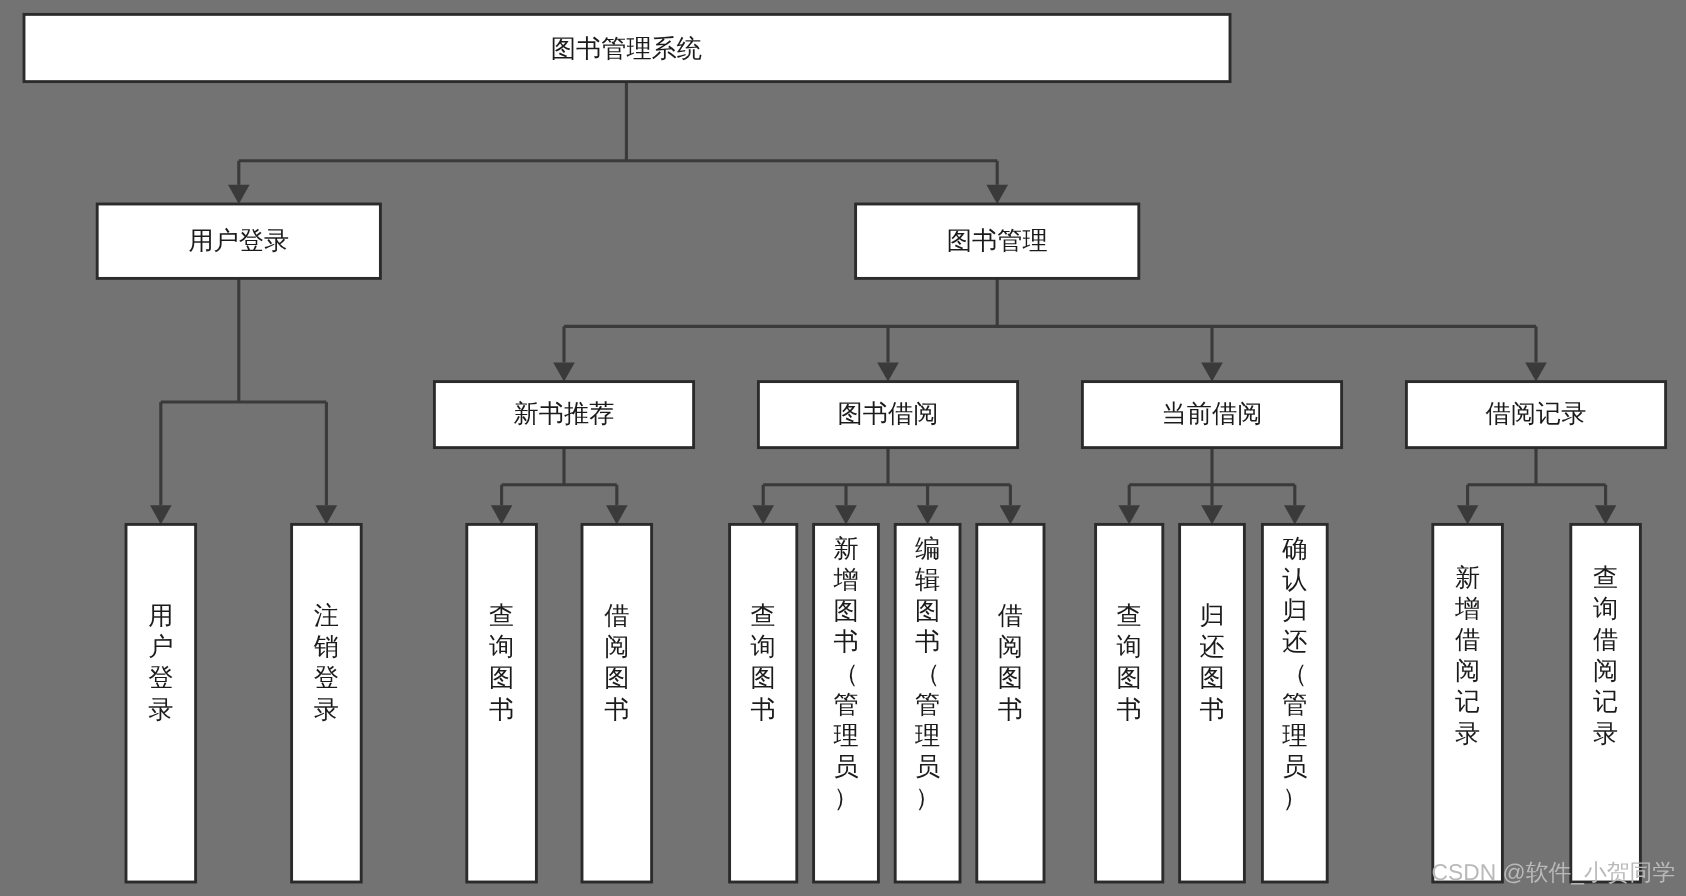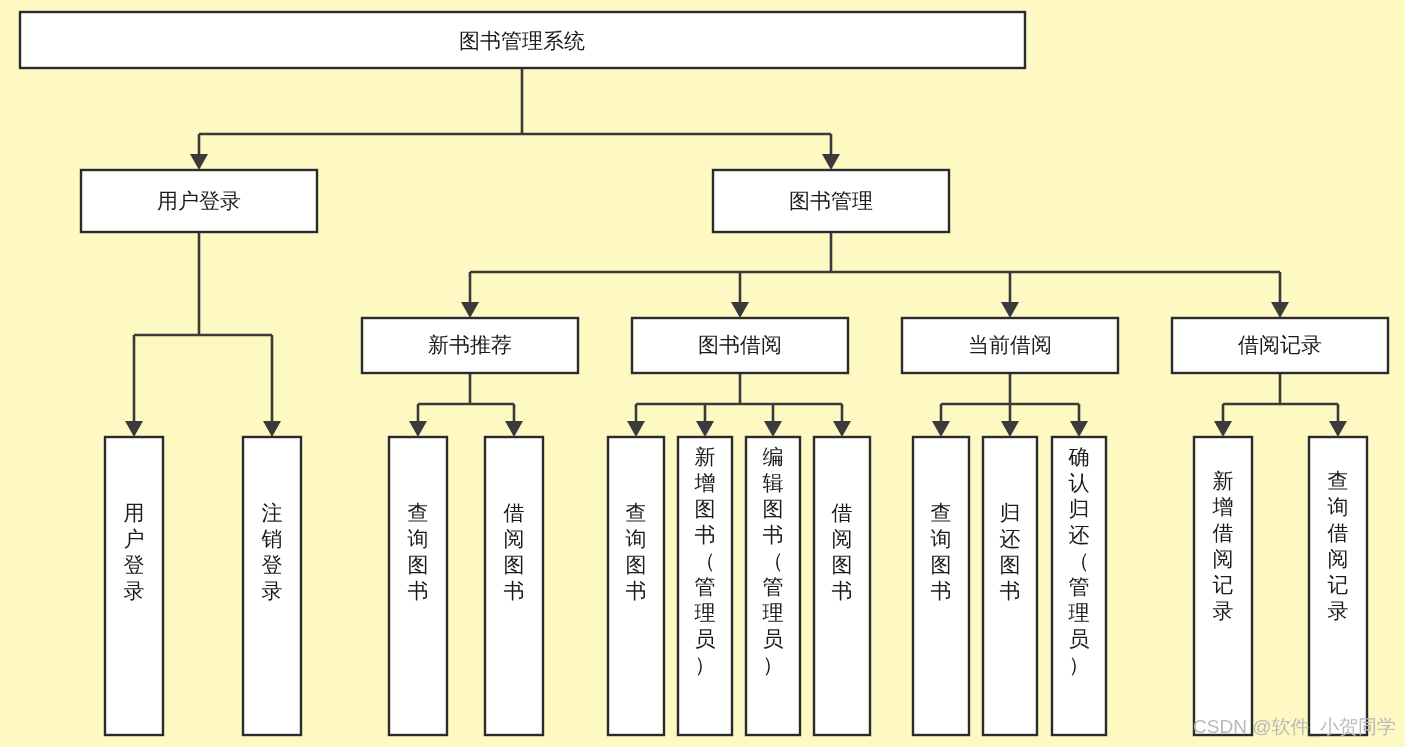--- a/index.html
+++ b/index.html
@@ -10,21 +10,21 @@
   body {
     width: 1405px;
     height: 747px;
     overflow: hidden;
     font-family: "Liberation Sans", "DejaVu Sans", sans-serif;
   }
   #diagram-root {
     position: relative;
     width: 1405px;
     height: 747px;
-    background: #fef9c3;
+    background: #737373;
   }
   svg.chart-svg {
     position: absolute;
     top: 0;
     left: 0;
     width: 1405px;
     height: 747px;
     display: block;
   }
   .node-box {

